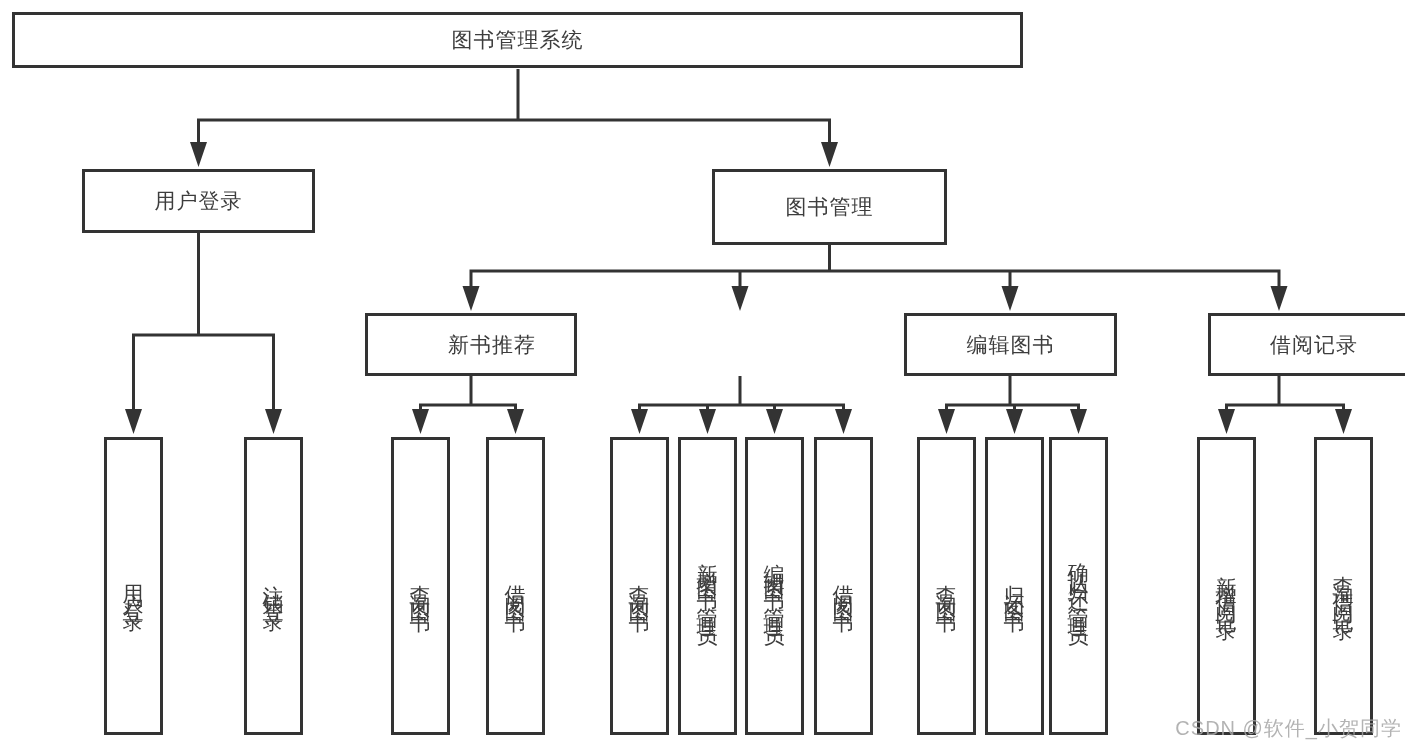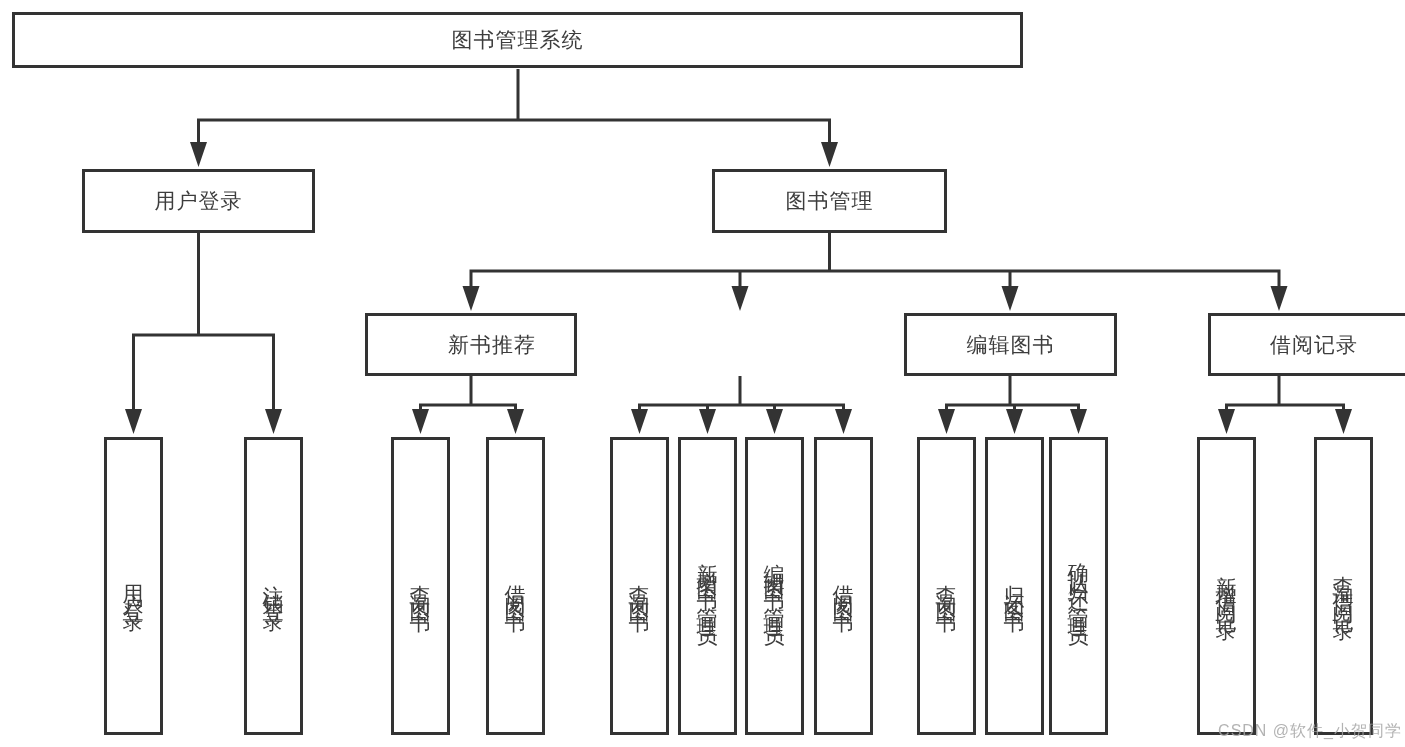--- a/index.html
+++ b/index.html
@@ -33,21 +33,21 @@
     color: #3d3d3d;
     z-index: 2;
   }
   .hnode span {
     font-size: 21px;
     letter-spacing: 1px;
     white-space: nowrap;
   }
   .root-node  { left: 12px;  top: 12px;  width: 1011px; height: 56px; }
   .l1-user    { left: 82px;  top: 169px; width: 233px;  height: 64px; }
-  .l1-book    { left: 712px; top: 169px; width: 235px;  height: 64px; }
+  .l1-book    { left: 712px; top: 169px; width: 235px;  height: 76px; }
   .l3         { top: 313px; width: 212px; height: 63px; }
   .l3-recommend { left: 365px; padding-left: 42px;  }
   .l3-borrow    { left: 634px;  }
   .l3-current   { left: 904px; width: 213px; }
   .l3-records   { left: 1208px; }
   .leaf {
     top: 437px;
     width: 59px;
     height: 298px;
   }
@@ -69,21 +69,21 @@
   .leaf-8  { left: 814px; }
   .leaf-9  { left: 917px; }
   .leaf-10 { left: 985px; }
   .leaf-11 { left: 1049px; }
   .leaf-12 { left: 1197px; }
   .leaf-13 { left: 1314px; }
   .watermark {
     position: absolute;
     right: 3px;
     bottom: 5px;
-    font-size: 16px;
+    font-size: 20px;
     letter-spacing: 1px;
     color: #a6a6a6;
     opacity: 0.85;
     z-index: 3;
     white-space: nowrap;
   }
 </style>
 </head>
 <body>
 

